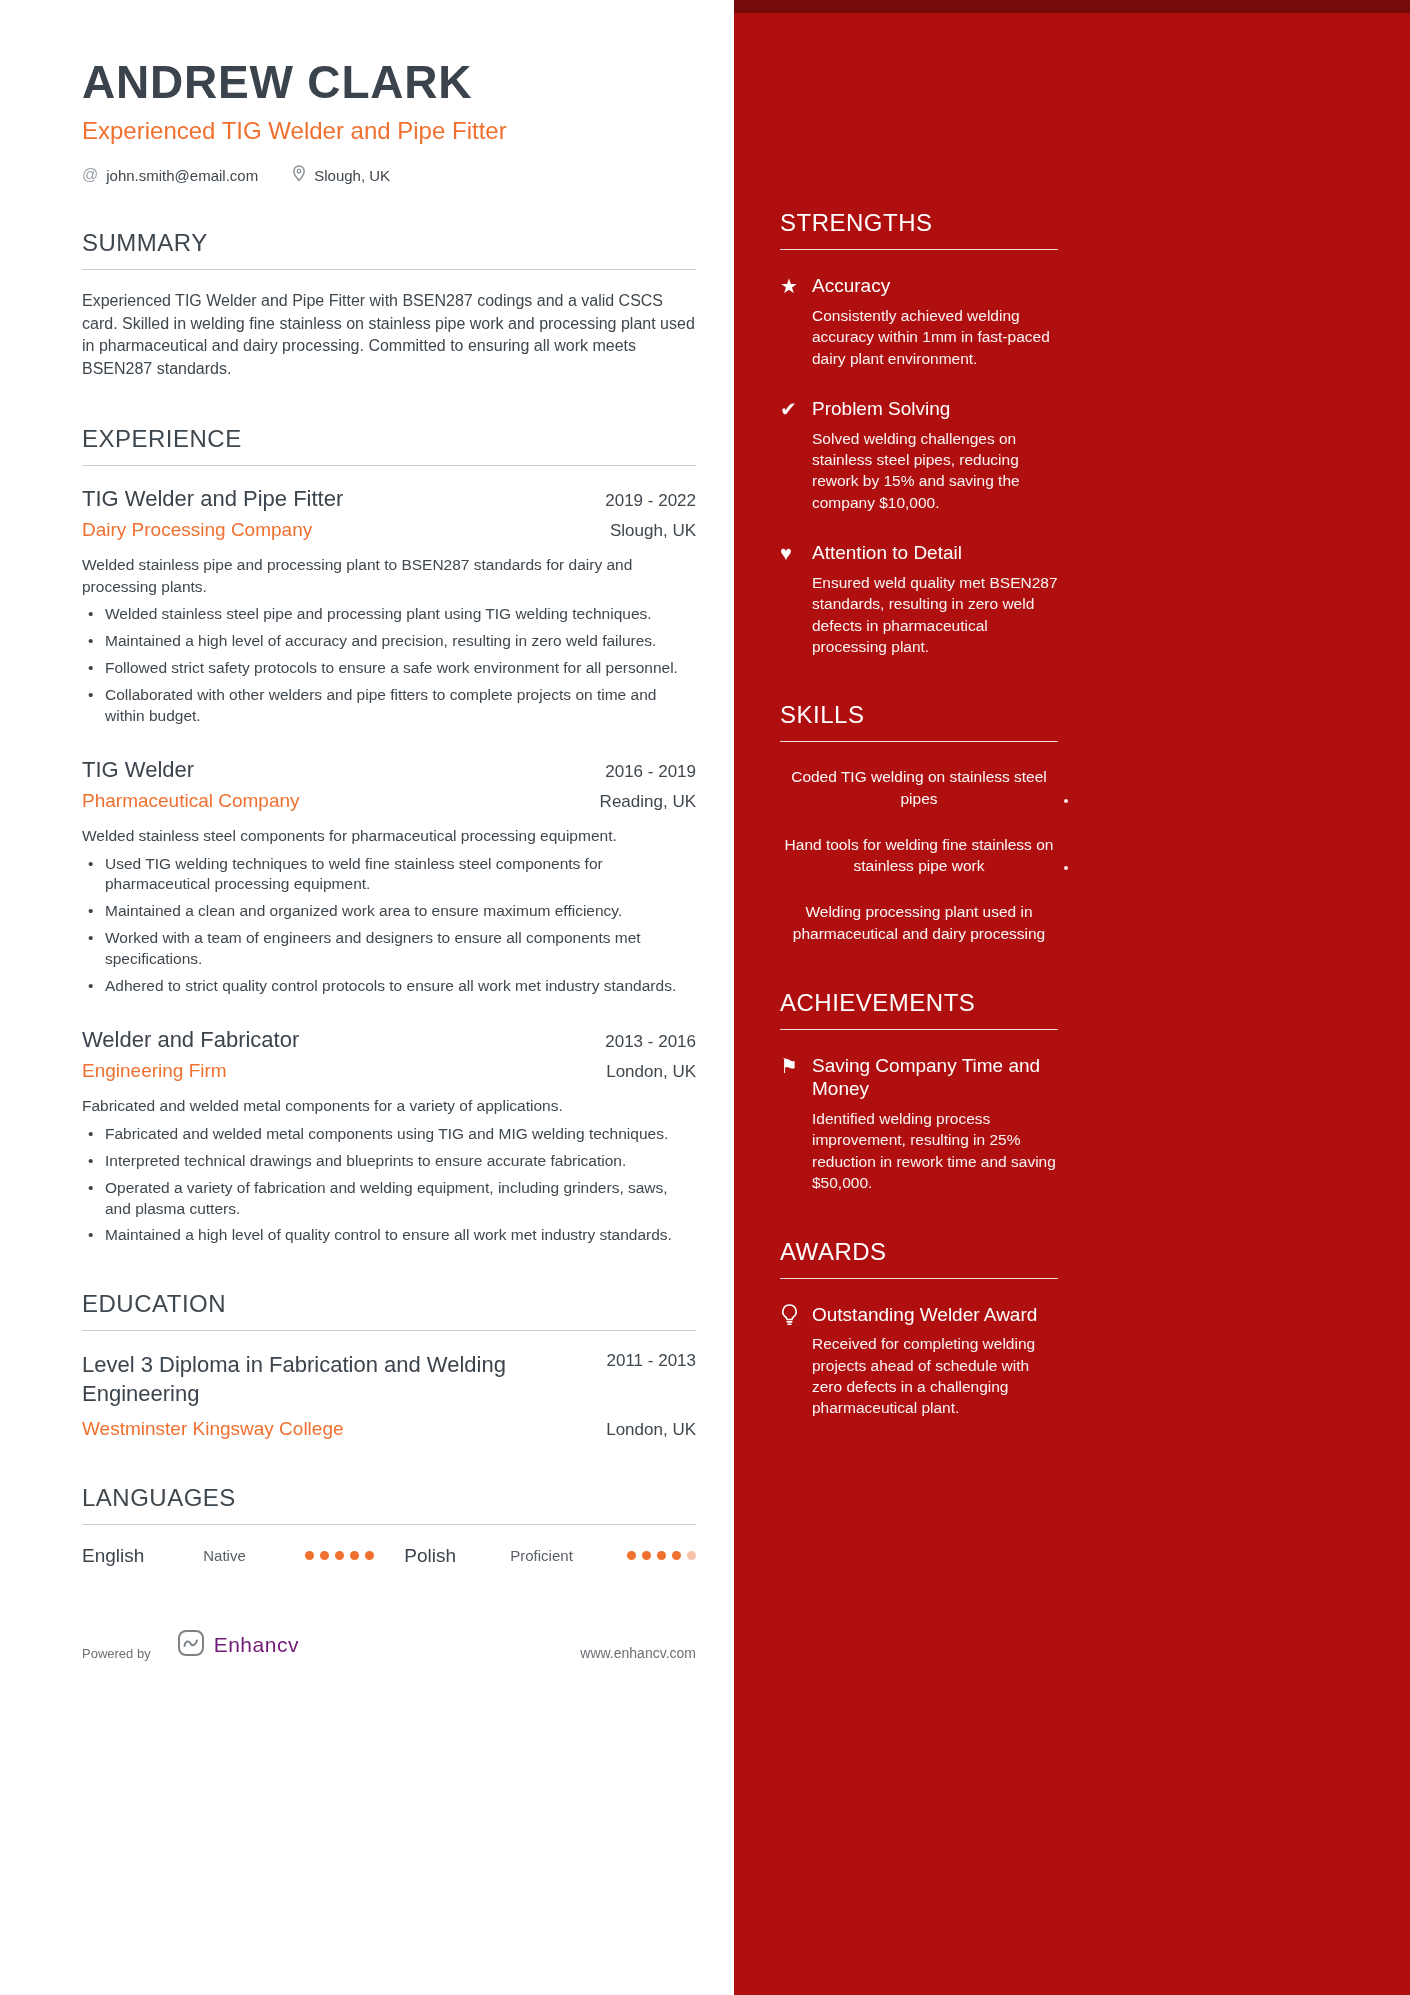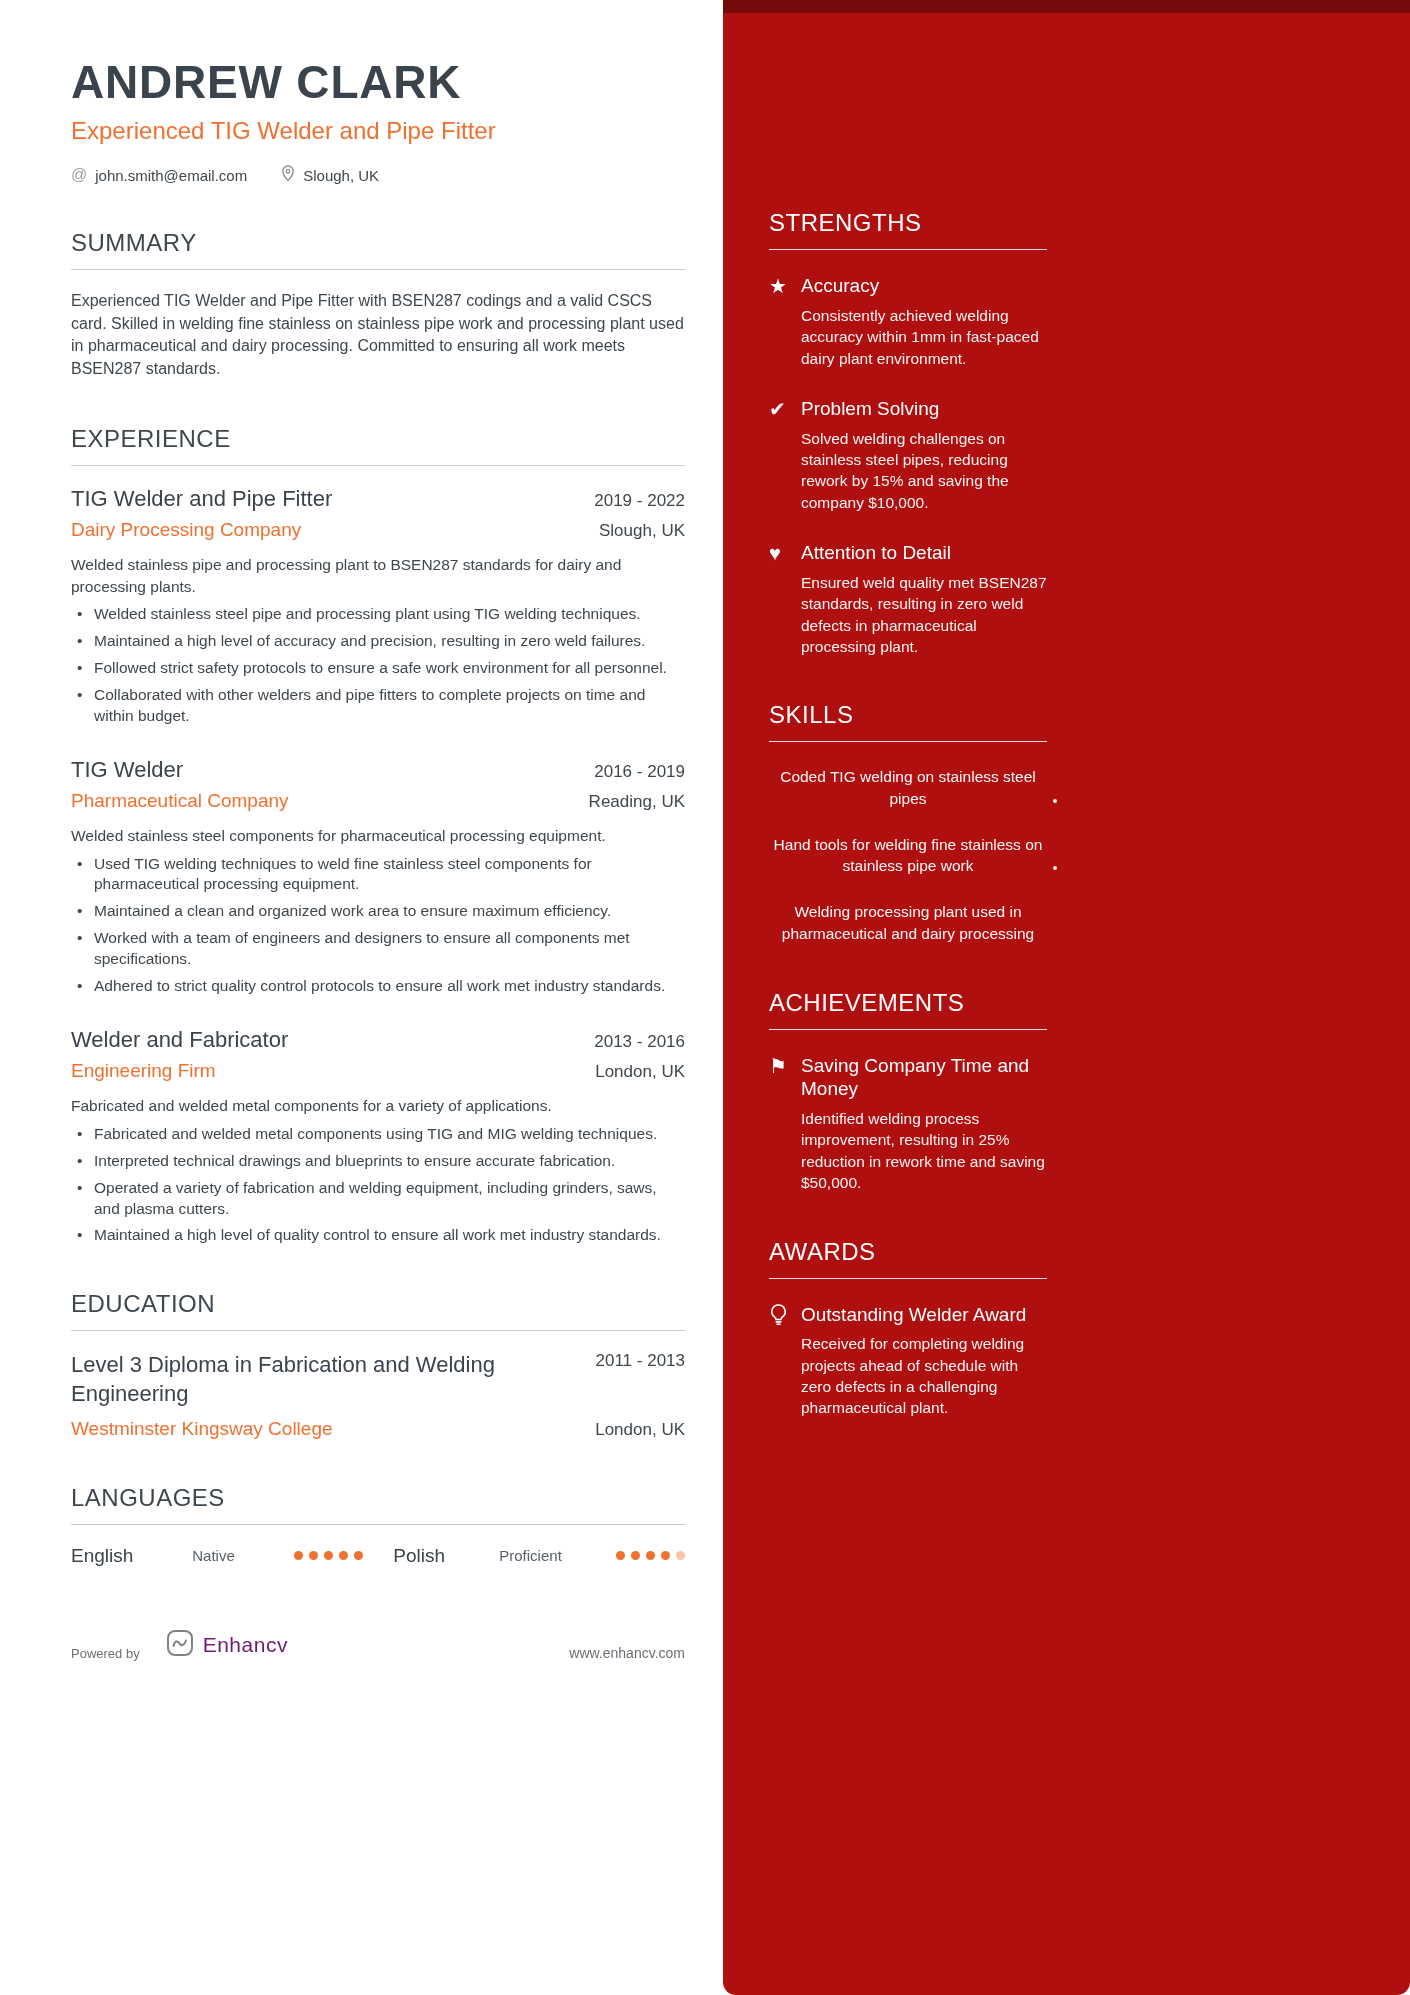--- a/index.html
+++ b/index.html
@@ -1,19 +1,19 @@
 <!DOCTYPE html>
 <html><head>
 <meta charset="utf-8">
 <style>
   * { box-sizing: border-box; }
   html, body { margin: 0; padding: 0; background: #ffffff; }
   body { font-family: "Liberation Sans", sans-serif; color: #3f474e; }
 
-  .page { width: 1410px; min-height: 1995px; display: flex; align-items: stretch; background: #ffffff; }
+  .page { width: 1410px; min-height: 1995px; display: flex; align-items: stretch; background: #ffffff; padding-left: 11px; }
 
   
   .main { width: 723px; flex: 0 0 723px; padding: 55px 38px 60px 71px; }
 
   .name { font-size: 46px; font-weight: bold; color: #3b434c; letter-spacing: 0.8px; margin: 0; }
   .job-headline { font-size: 24px; color: #f0702f; font-weight: 500; margin-top: 8px; }
   .contact-row { display: flex; align-items: center; gap: 34px; margin-top: 20px; font-size: 15px; color: #3f474e; }
   .contact-item { display: flex; align-items: center; gap: 8px; }
   .at-icon { color: #9aa0a6; font-size: 16px; }
 
@@ -47,21 +47,21 @@
   .dot { width: 9px; height: 9px; border-radius: 50%; background: #f0702f; display: inline-block; }
   .dot.off { background: #f6c3ab; }
 
   .footer { margin-top: 62px; display: flex; align-items: flex-end; }
   .powered-by { font-size: 13px; color: #6b7075; }
   .brand { display: flex; align-items: center; gap: 9px; margin-left: 26px; }
   .brand-text { font-size: 21px; color: #701a75; letter-spacing: 0.5px; }
   .footer-url { margin-left: auto; font-size: 14px; color: #6b7075; }
 
   
-  .sidebar { flex: 1; background: #b00f10; color: #ffffff; border-radius: 13px; }
+  .sidebar { flex: 1; background: #b00f10; color: #ffffff; }
   .sidebar-topband { height: 13px; background: #750a0a; }
   .sidebar-inner { width: 278px; margin-left: 46px; padding-top: 196px; padding-bottom: 60px; }
 
   .sb-section { margin-bottom: 44px; }
   .sb-heading { font-size: 24px; font-weight: 400; letter-spacing: 0.5px; color: #ffffff;
                 border-bottom: 1px solid rgba(255,255,255,0.85); padding-bottom: 12px; margin: 0 0 24px 0; }
 
   .sb-item { display: flex; margin-bottom: 28px; }
   .sb-icon { flex: 0 0 32px; font-size: 20px; line-height: 1.2; color: #ffffff; }
   .sb-item-title { font-size: 19px; font-weight: 500; line-height: 1.25; color: #ffffff; }

